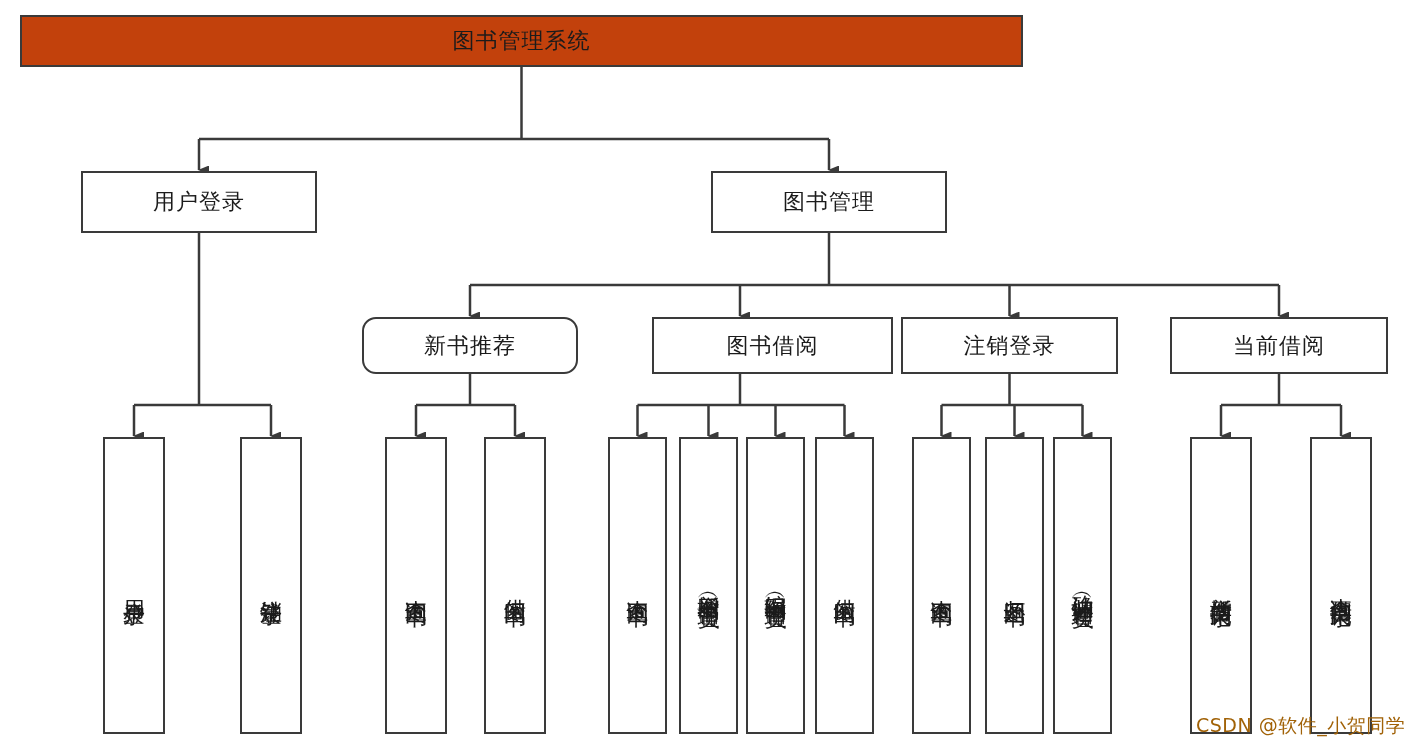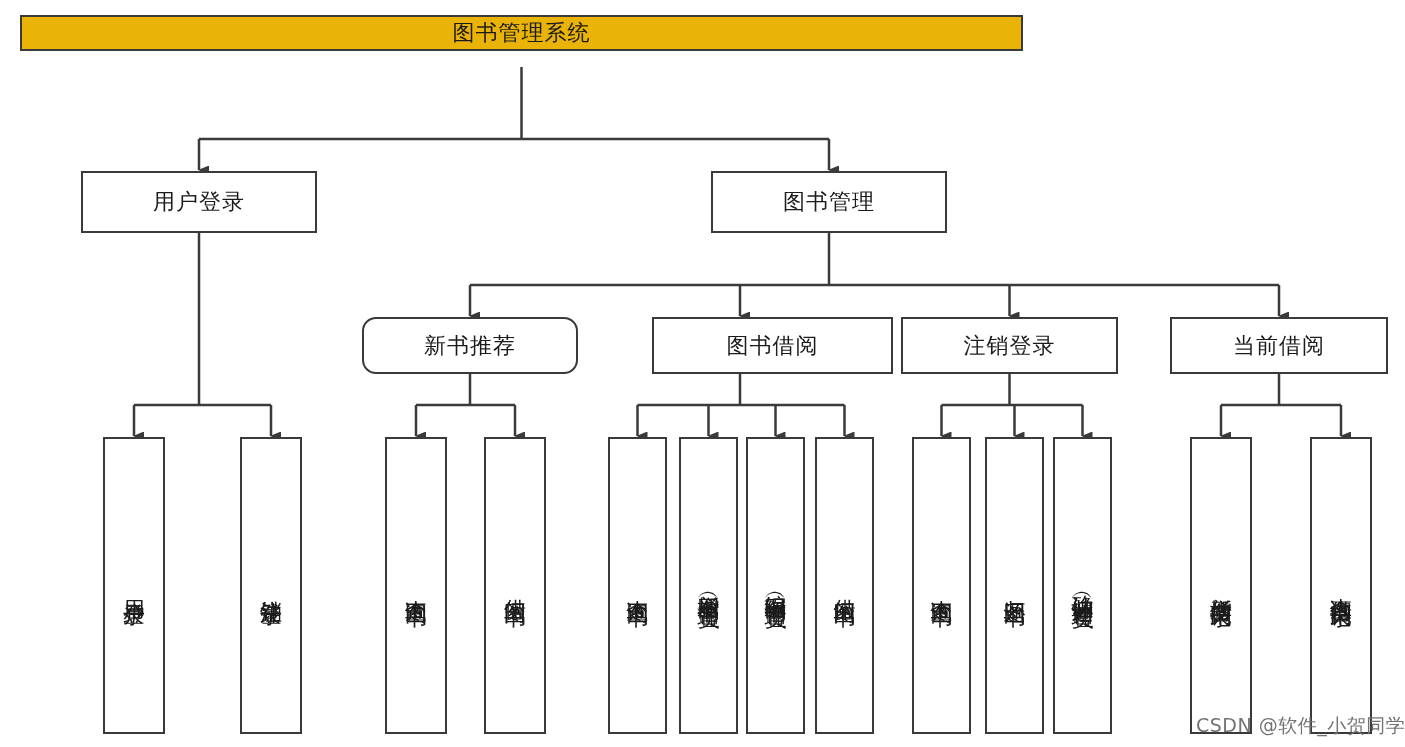--- a/index.html
+++ b/index.html
@@ -53,21 +53,21 @@
     text-orientation: upright;
     font-size: 22px;
     line-height: 1.18;
     letter-spacing: 2px;
     white-space: nowrap;
     text-align: center;
   }
   .watermark {
     position: absolute;
     font-size: 19px;
-    color: #737373;
+    color: #a16207;
     white-space: nowrap;
     letter-spacing: 0.5px;
   }
 </style>
 </head>
 <body>
 
 <div id="diagram-root">
   <svg class="edges" viewBox="0 0 1405 747" preserveAspectRatio="none">
     <defs>
@@ -106,21 +106,21 @@
         <line x1="1014.5" y1="405" x2="1014.5" y2="436" stroke="#3a3a3a" stroke-width="2.5" marker-end="url(#arrowhead)"></line>
         <line x1="1082.5" y1="405" x2="1082.5" y2="436" stroke="#3a3a3a" stroke-width="2.5" marker-end="url(#arrowhead)"></line>
         <line x1="1279" y1="374" x2="1279" y2="405" stroke="#3a3a3a" stroke-width="2.5"></line>
         <line x1="1221" y1="405" x2="1341" y2="405" stroke="#3a3a3a" stroke-width="2.5"></line>
         <line x1="1221" y1="405" x2="1221" y2="436" stroke="#3a3a3a" stroke-width="2.5" marker-end="url(#arrowhead)"></line>
         <line x1="1341" y1="405" x2="1341" y2="436" stroke="#3a3a3a" stroke-width="2.5" marker-end="url(#arrowhead)"></line>
       </g>
   </svg>
 
   <div id="node-layer">
-      <div class="node horizontal" style="left: 20px; top: 15px; width: 1003px; height: 36px; border-color: rgb(58, 58, 58); background: #eab308;">
+      <div class="node horizontal" style="left: 20px; top: 15px; width: 1003px; height: 52px; border-color: rgb(58, 58, 58); background: #c2410c;">
         <span class="node-label">图书管理系统</span>
       </div>
       <div class="node horizontal" style="left: 81px; top: 171px; width: 236px; height: 62px; border-color: rgb(58, 58, 58); background: rgb(255, 255, 255);">
         <span class="node-label">用户登录</span>
       </div>
       <div class="node horizontal" style="left: 711px; top: 171px; width: 236px; height: 62px; border-color: rgb(58, 58, 58); background: rgb(255, 255, 255);">
         <span class="node-label">图书管理</span>
       </div>
       <div class="node horizontal" style="left: 362px; top: 317px; width: 216px; height: 57px; border-color: rgb(58, 58, 58); background: rgb(255, 255, 255); border-radius: 14px;">
         <span class="node-label">新书推荐</span>

